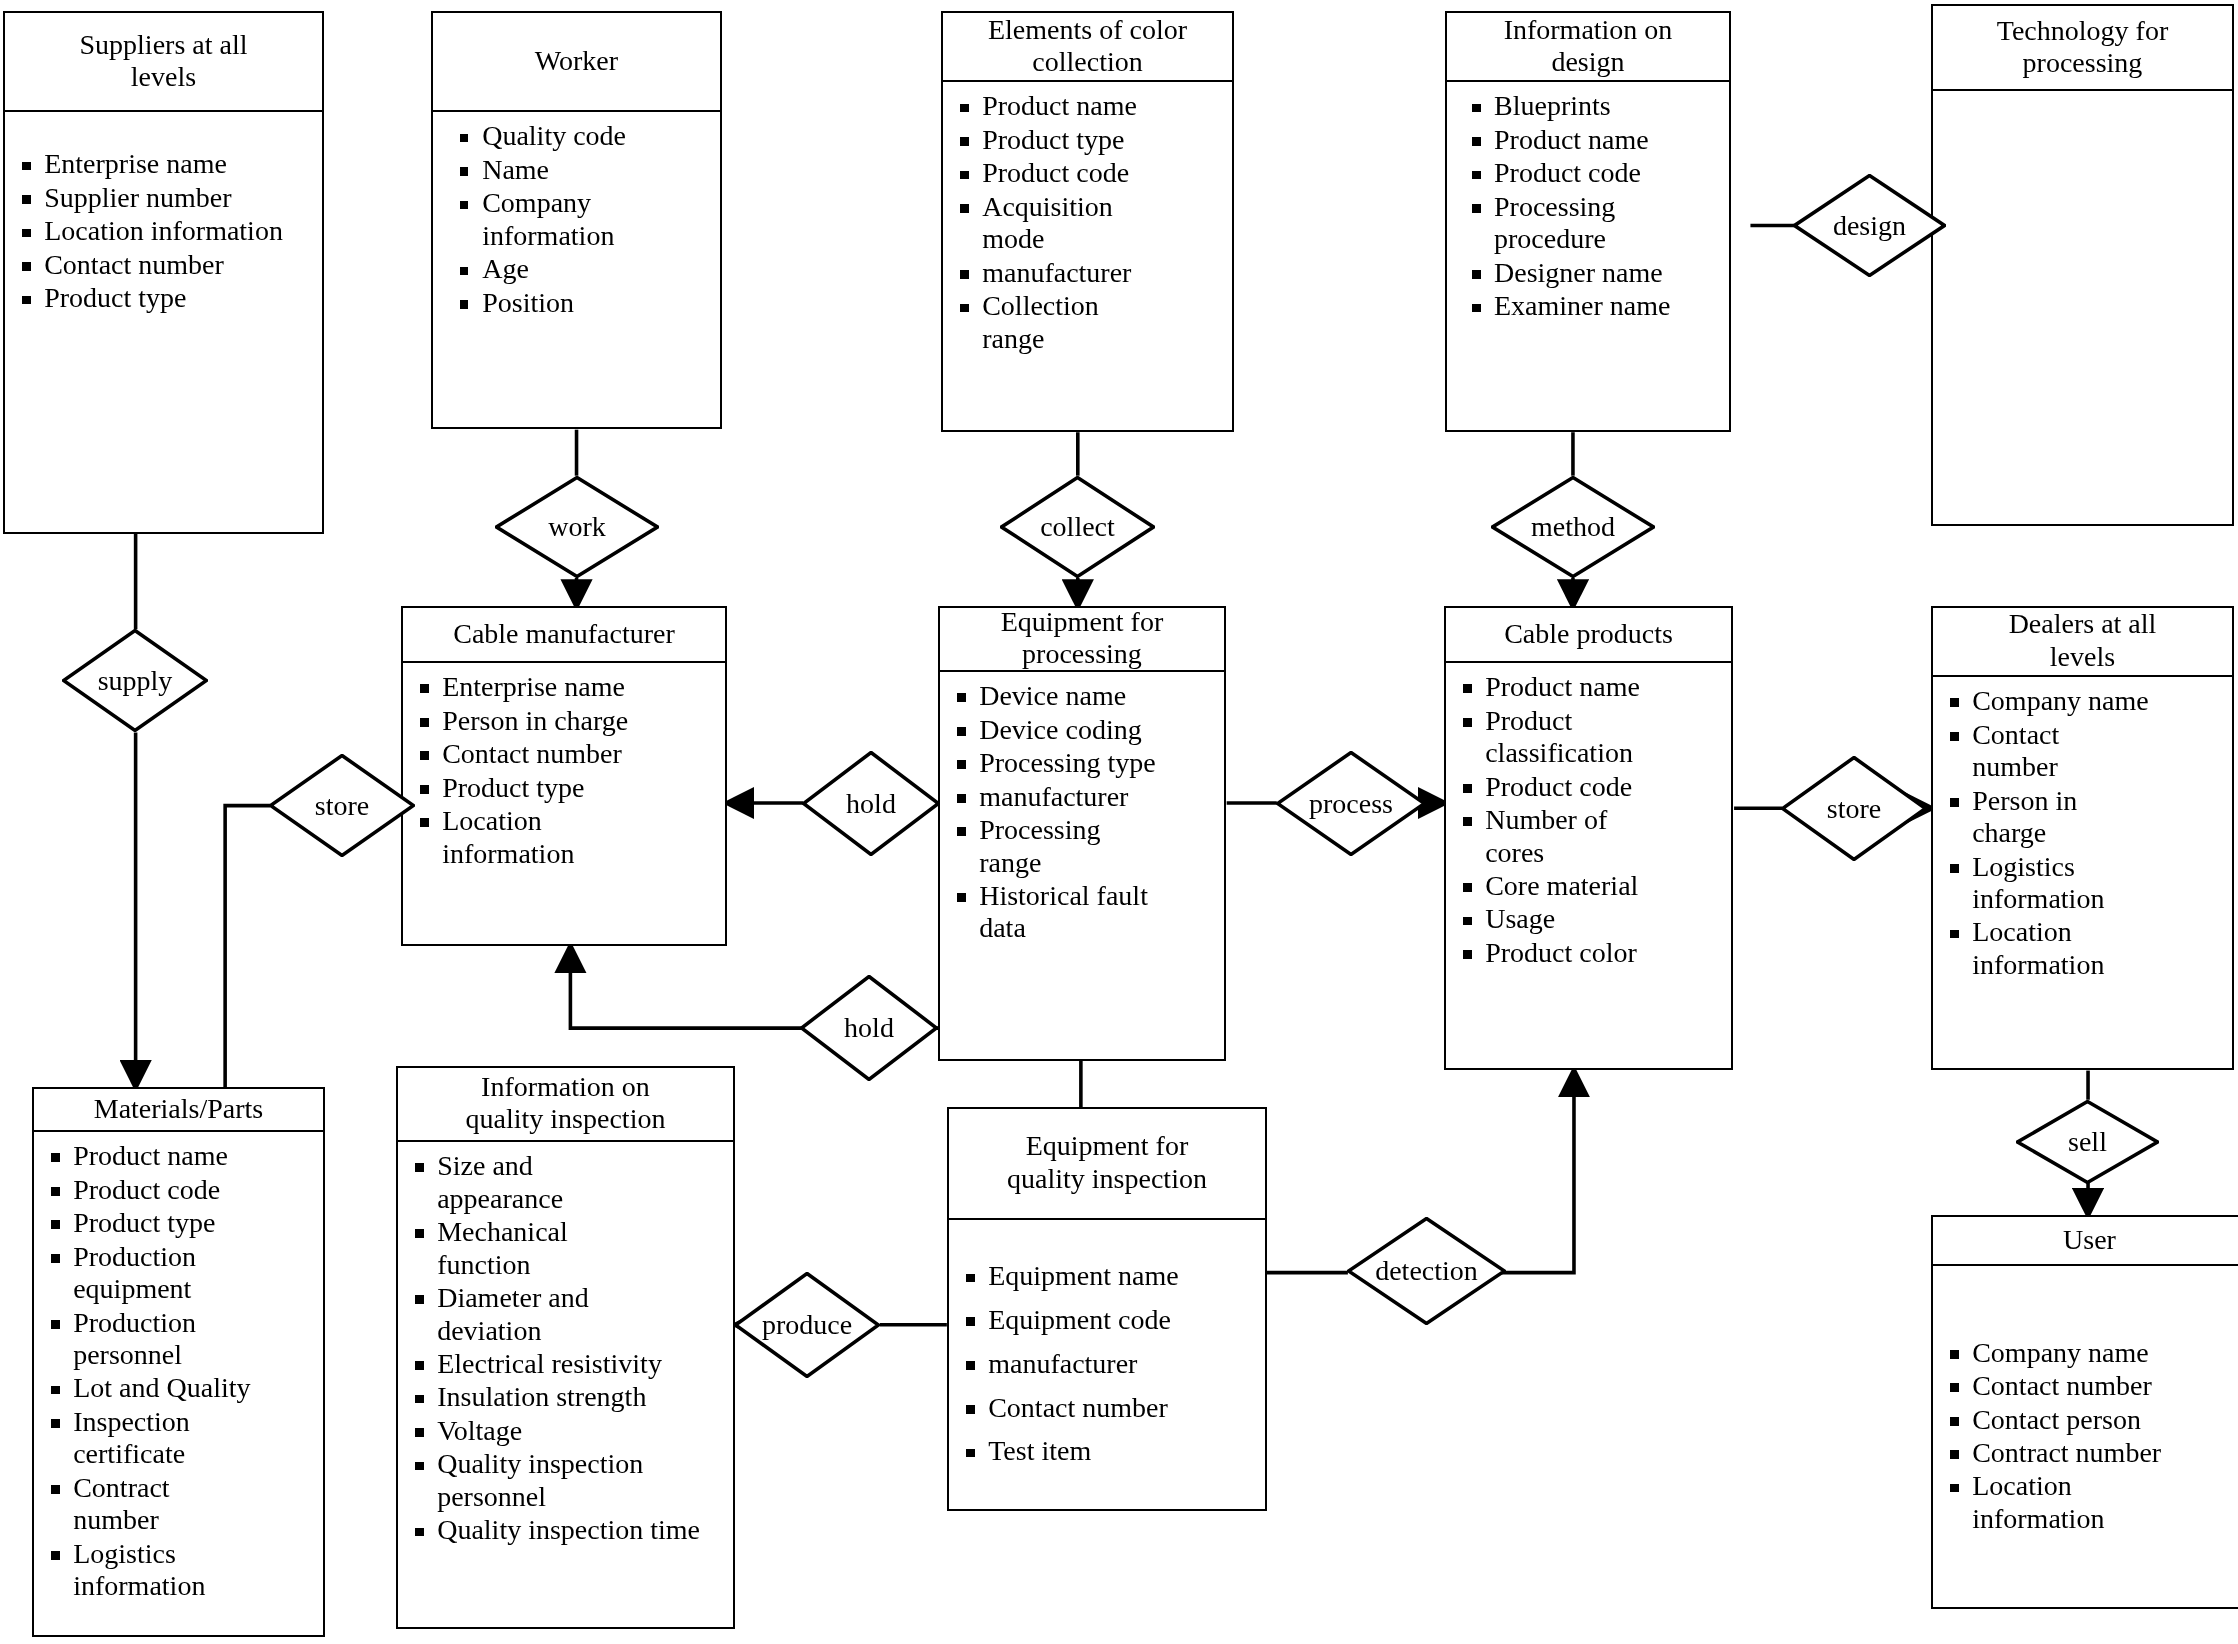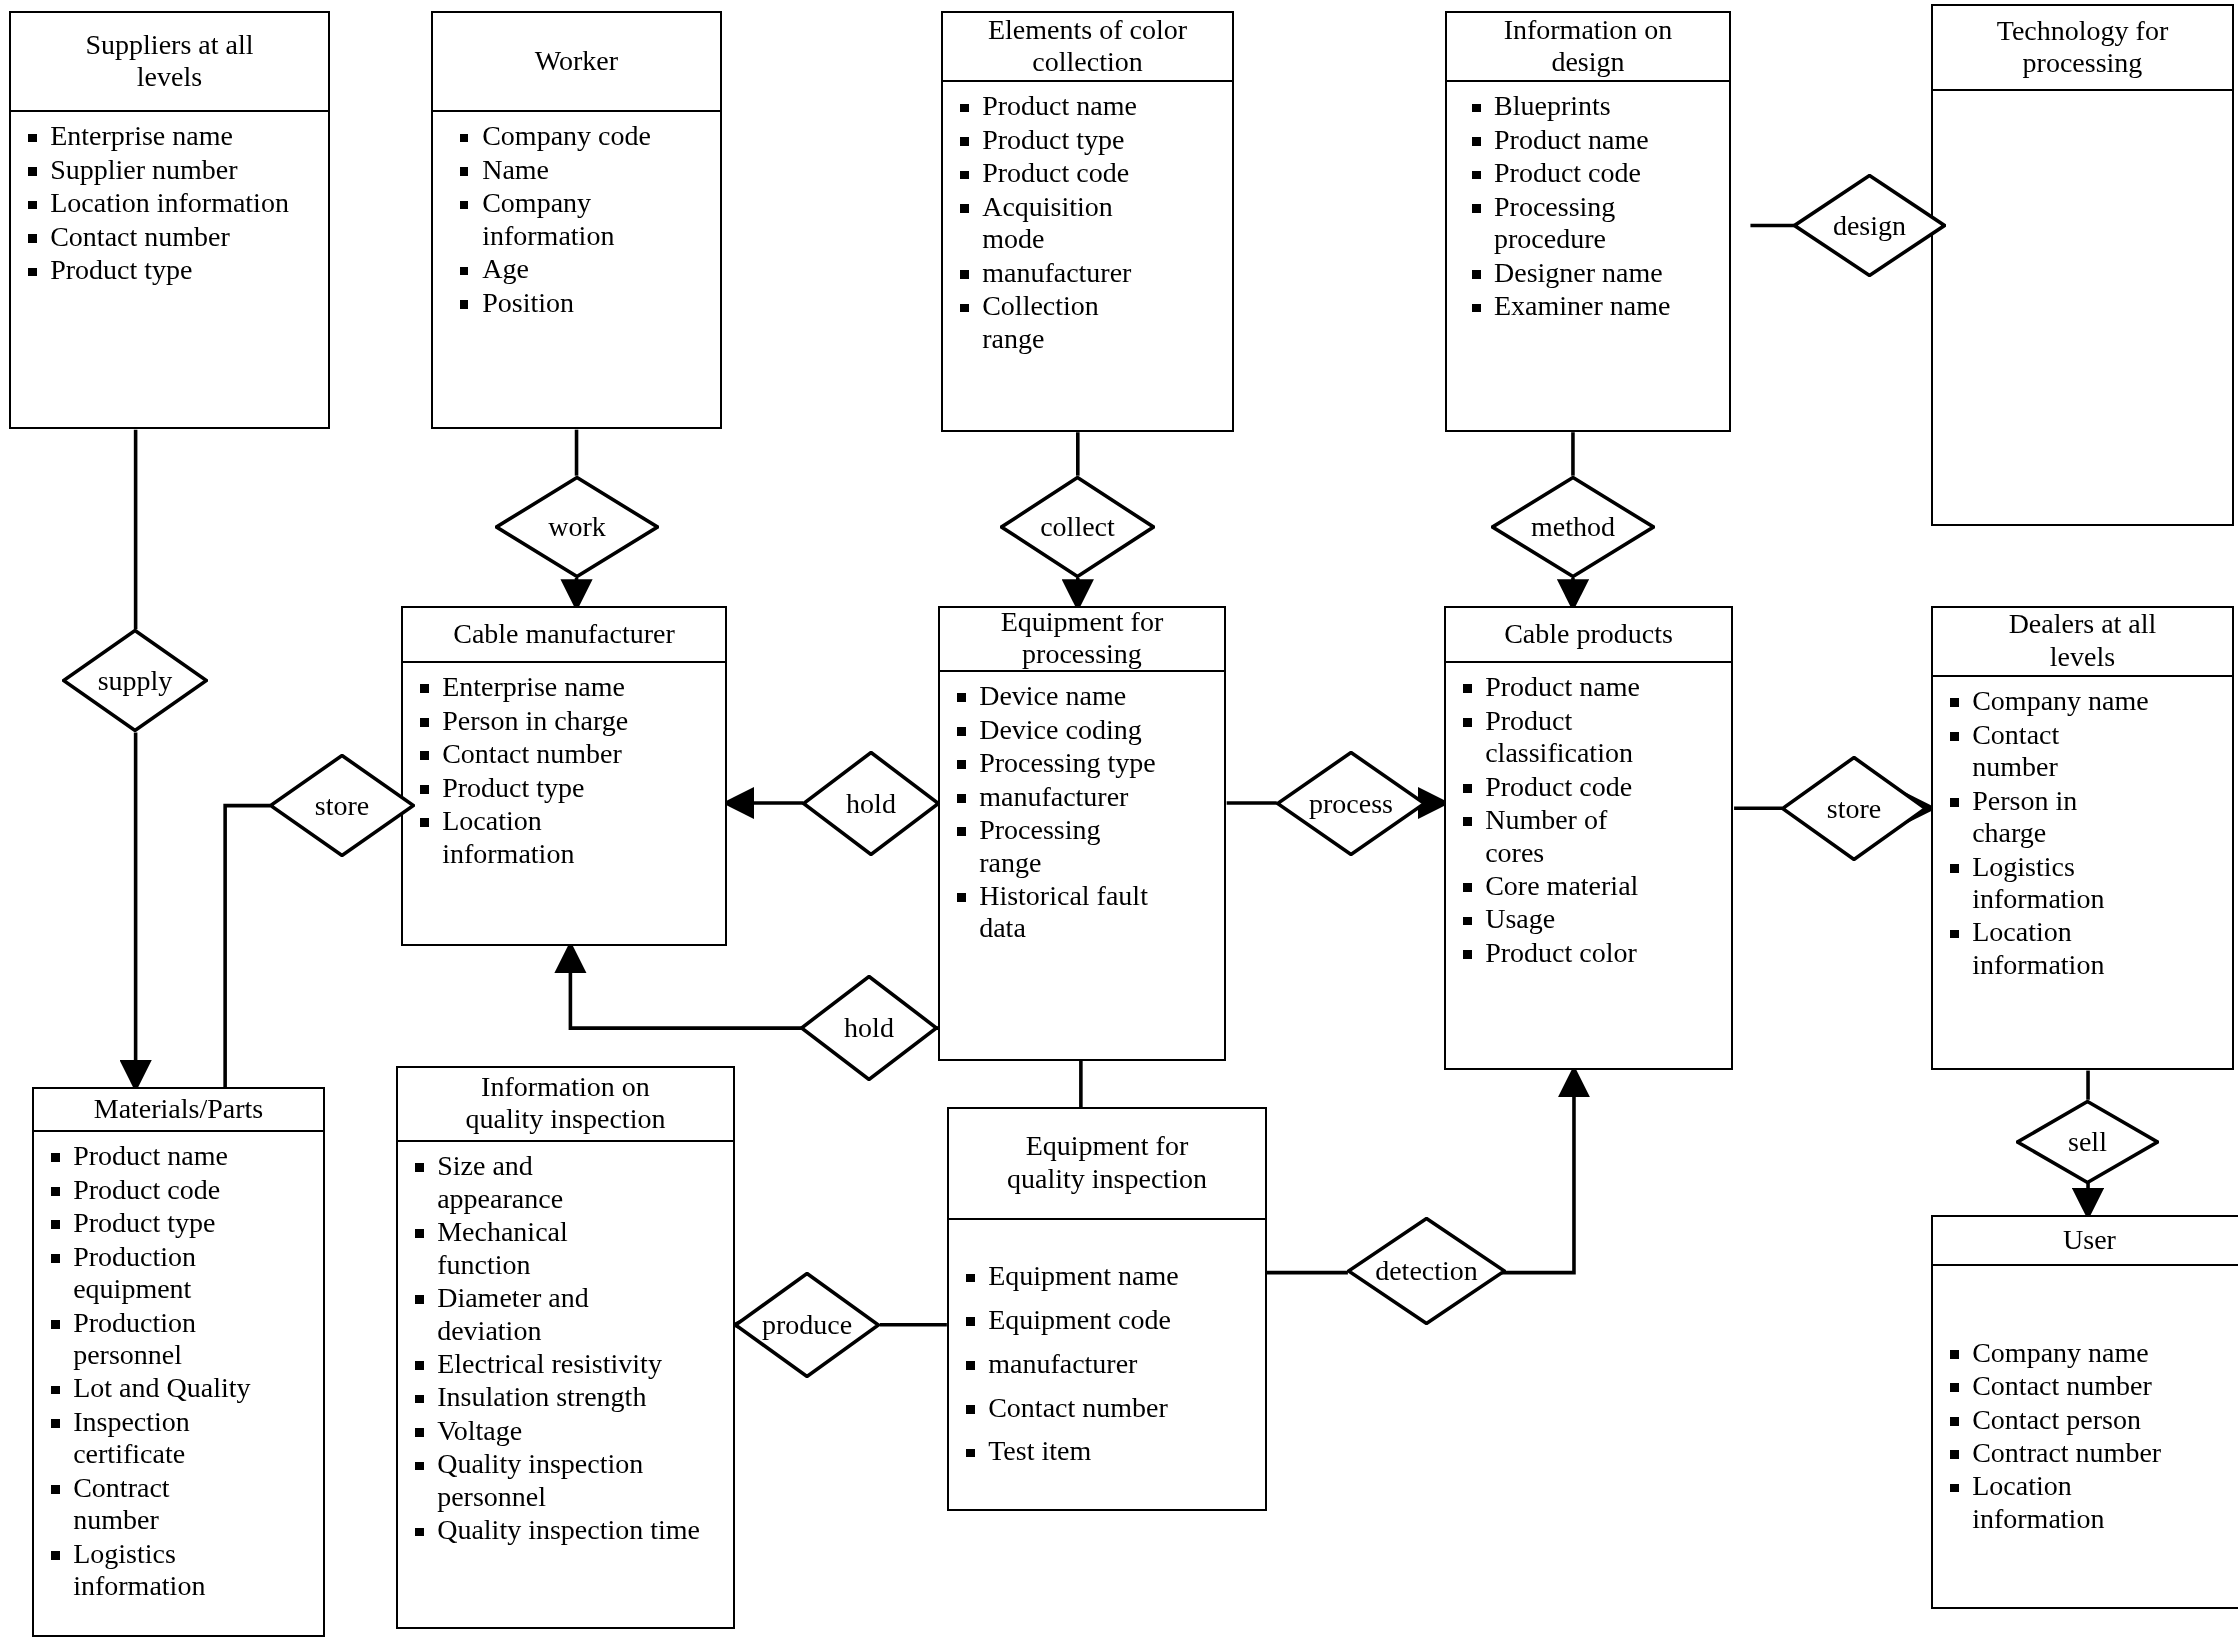--- a/index.html
+++ b/index.html
@@ -144,36 +144,36 @@
       <path d="M 2767 2488 L 3077 2488 L 3077 2093" marker-end="url(#arrow)"></path>
 
       <path d="M 1851 2590 L 1720 2590"></path>
       <path d="M 1588 2590 L 1438 2590" marker-end="url(#arrow)"></path>
 
       <path d="M 4082 2093 L 4082 2150"></path>
       <path d="M 4082 2312 L 4082 2375" marker-end="url(#arrow)"></path>
     </g>
   </svg>
 
-  <div class="entity" style="left:9px; top:11.3px; width:321px; height:418px;">
+  <div class="entity" style="left:3px; top:11.3px; width:321px; height:523px;gap:28px;">
     <div class="entity-title" style="height:99px;">Suppliers at all
 levels</div>
     <div class="entity-attrs">
       <div class="attr">Enterprise name</div>
       <div class="attr">Supplier number</div>
       <div class="attr">Location information</div>
       <div class="attr">Contact number</div>
       <div class="attr">Product type</div>
     </div>
   </div>
 
   <div class="entity" style="left:431px; top:11.3px; width:291px; height:418px;">
     <div class="entity-title" style="height:99px;">Worker</div>
     <div class="entity-attrs">
-      <div class="attr indent">Company code</div>
+      <div class="attr indent">Quality code</div>
       <div class="attr indent">Name</div>
       <div class="attr indent">Company information</div>
       <div class="attr indent">Age</div>
       <div class="attr indent">Position</div>
     </div>
   </div>
 
   <div class="entity" style="left:941px; top:11.3px; width:293px; height:421px;">
     <div class="entity-title" style="height:69px;">Elements of color
 collection</div>

